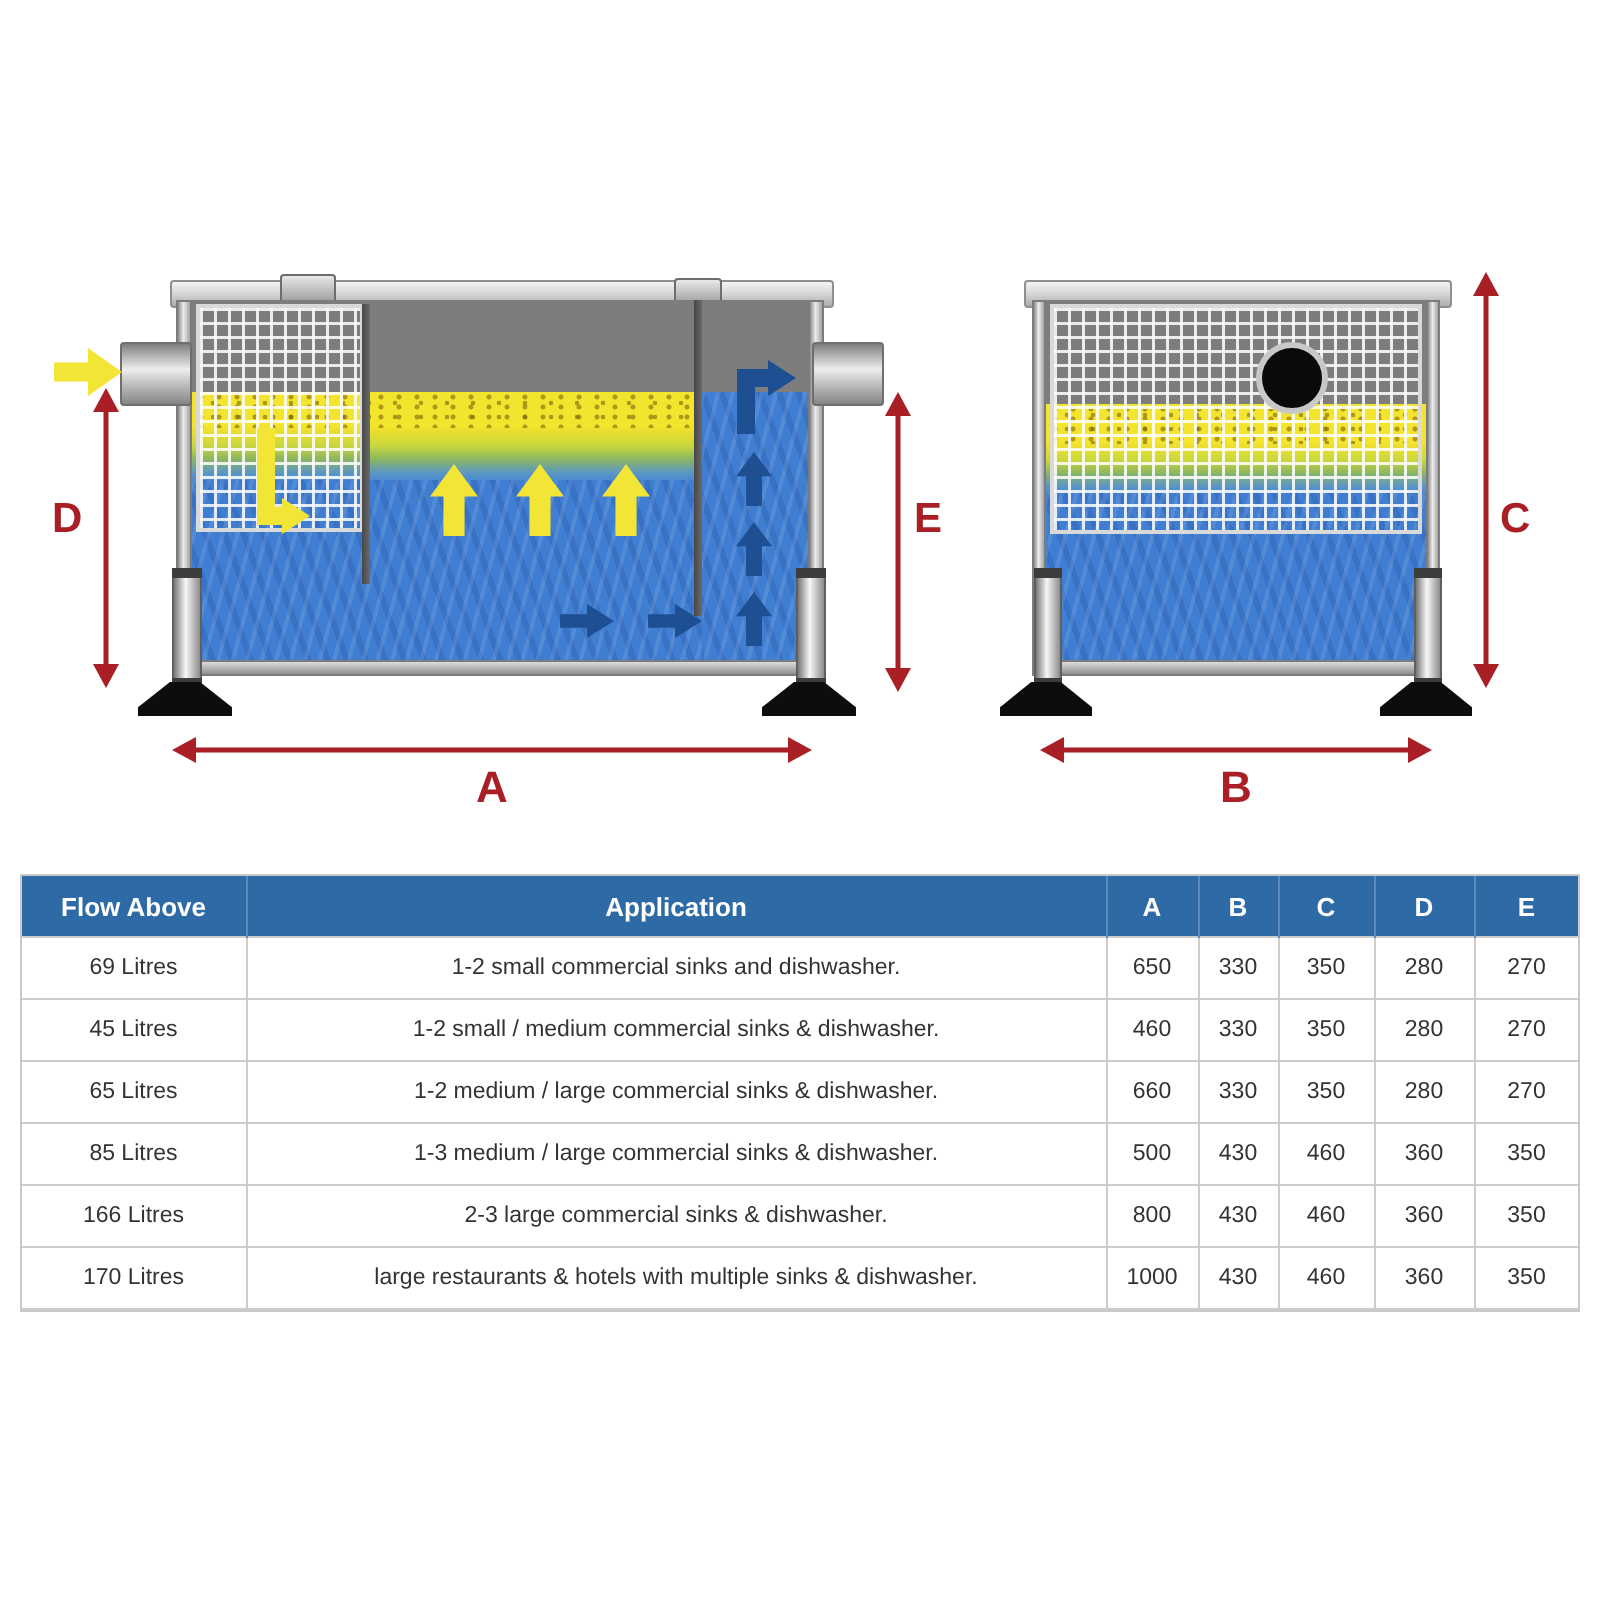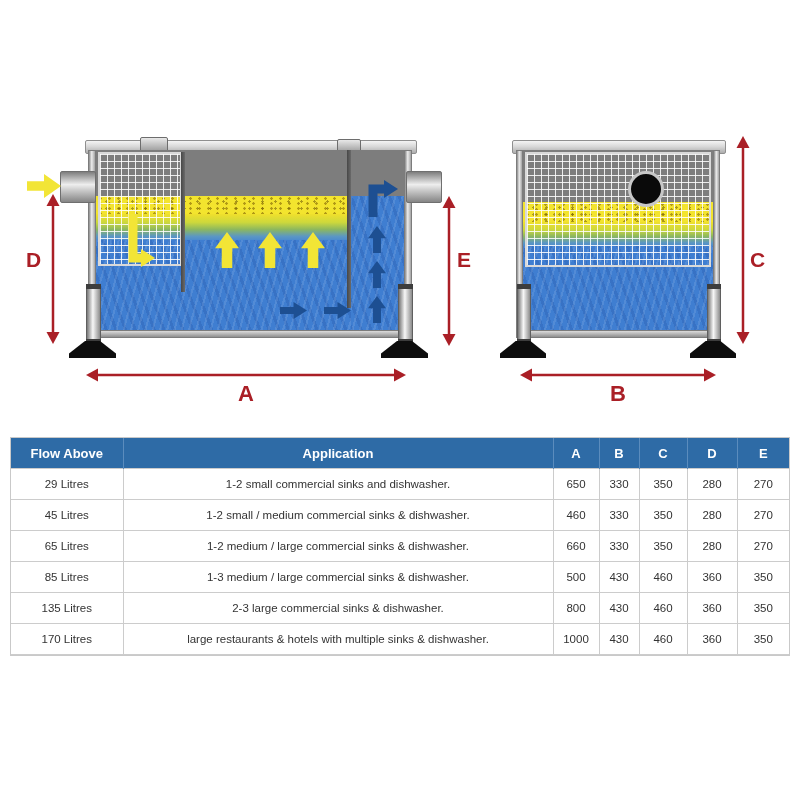--- a/index.html
+++ b/index.html
@@ -201,21 +201,21 @@
           <th>Application</th>
           <th>A</th>
           <th>B</th>
           <th>C</th>
           <th>D</th>
           <th>E</th>
         </tr>
       </thead>
       <tbody>
     <tr>
-      <td>29 Litres</td>
+      <td>69 Litres</td>
       <td>1-2 small commercial sinks and dishwasher.</td>
       <td>650</td>
       <td>330</td>
       <td>350</td>
       <td>280</td>
       <td>270</td>
     </tr>
 
     <tr>
       <td>45 Litres</td>
@@ -241,21 +241,21 @@
       <td>85 Litres</td>
       <td>1-3 medium / large commercial sinks &amp; dishwasher.</td>
       <td>500</td>
       <td>430</td>
       <td>460</td>
       <td>360</td>
       <td>350</td>
     </tr>
 
     <tr>
-      <td>135 Litres</td>
+      <td>166 Litres</td>
       <td>2-3 large commercial sinks &amp; dishwasher.</td>
       <td>800</td>
       <td>430</td>
       <td>460</td>
       <td>360</td>
       <td>350</td>
     </tr>
 
     <tr>
       <td>170 Litres</td>

